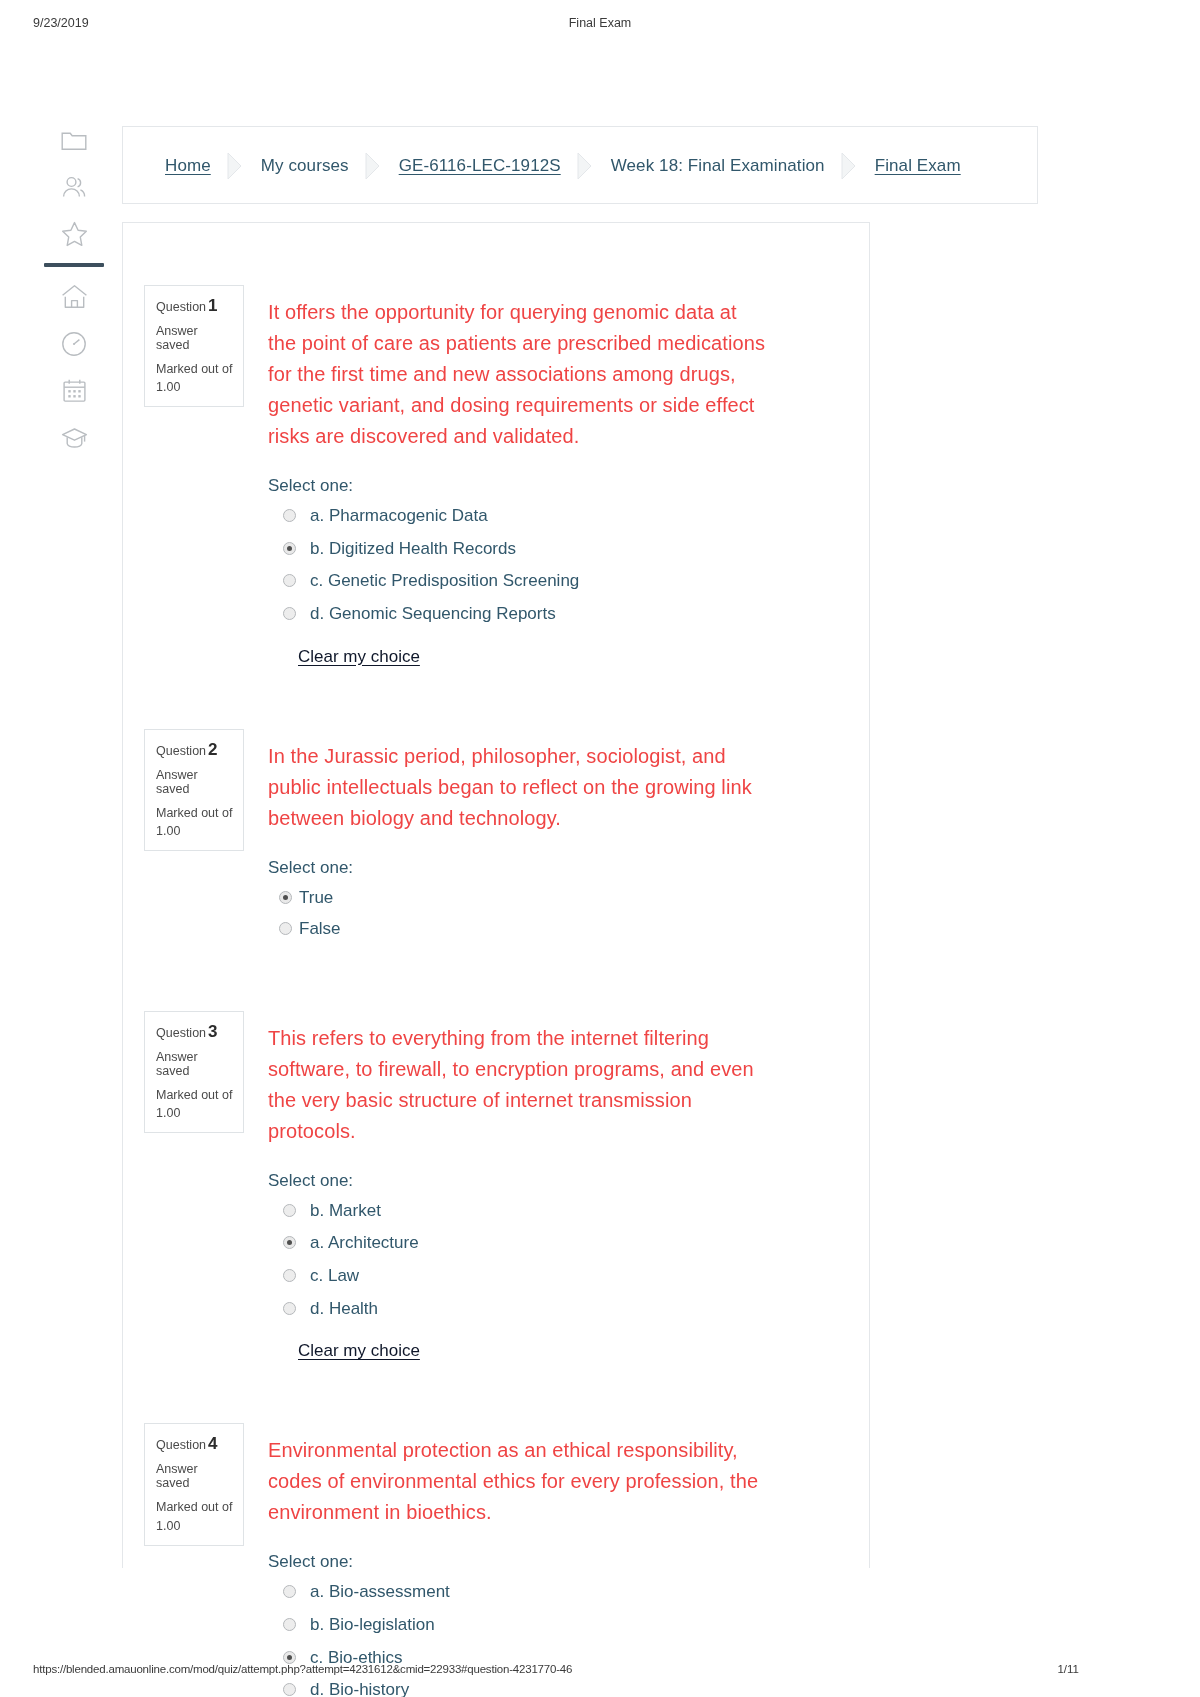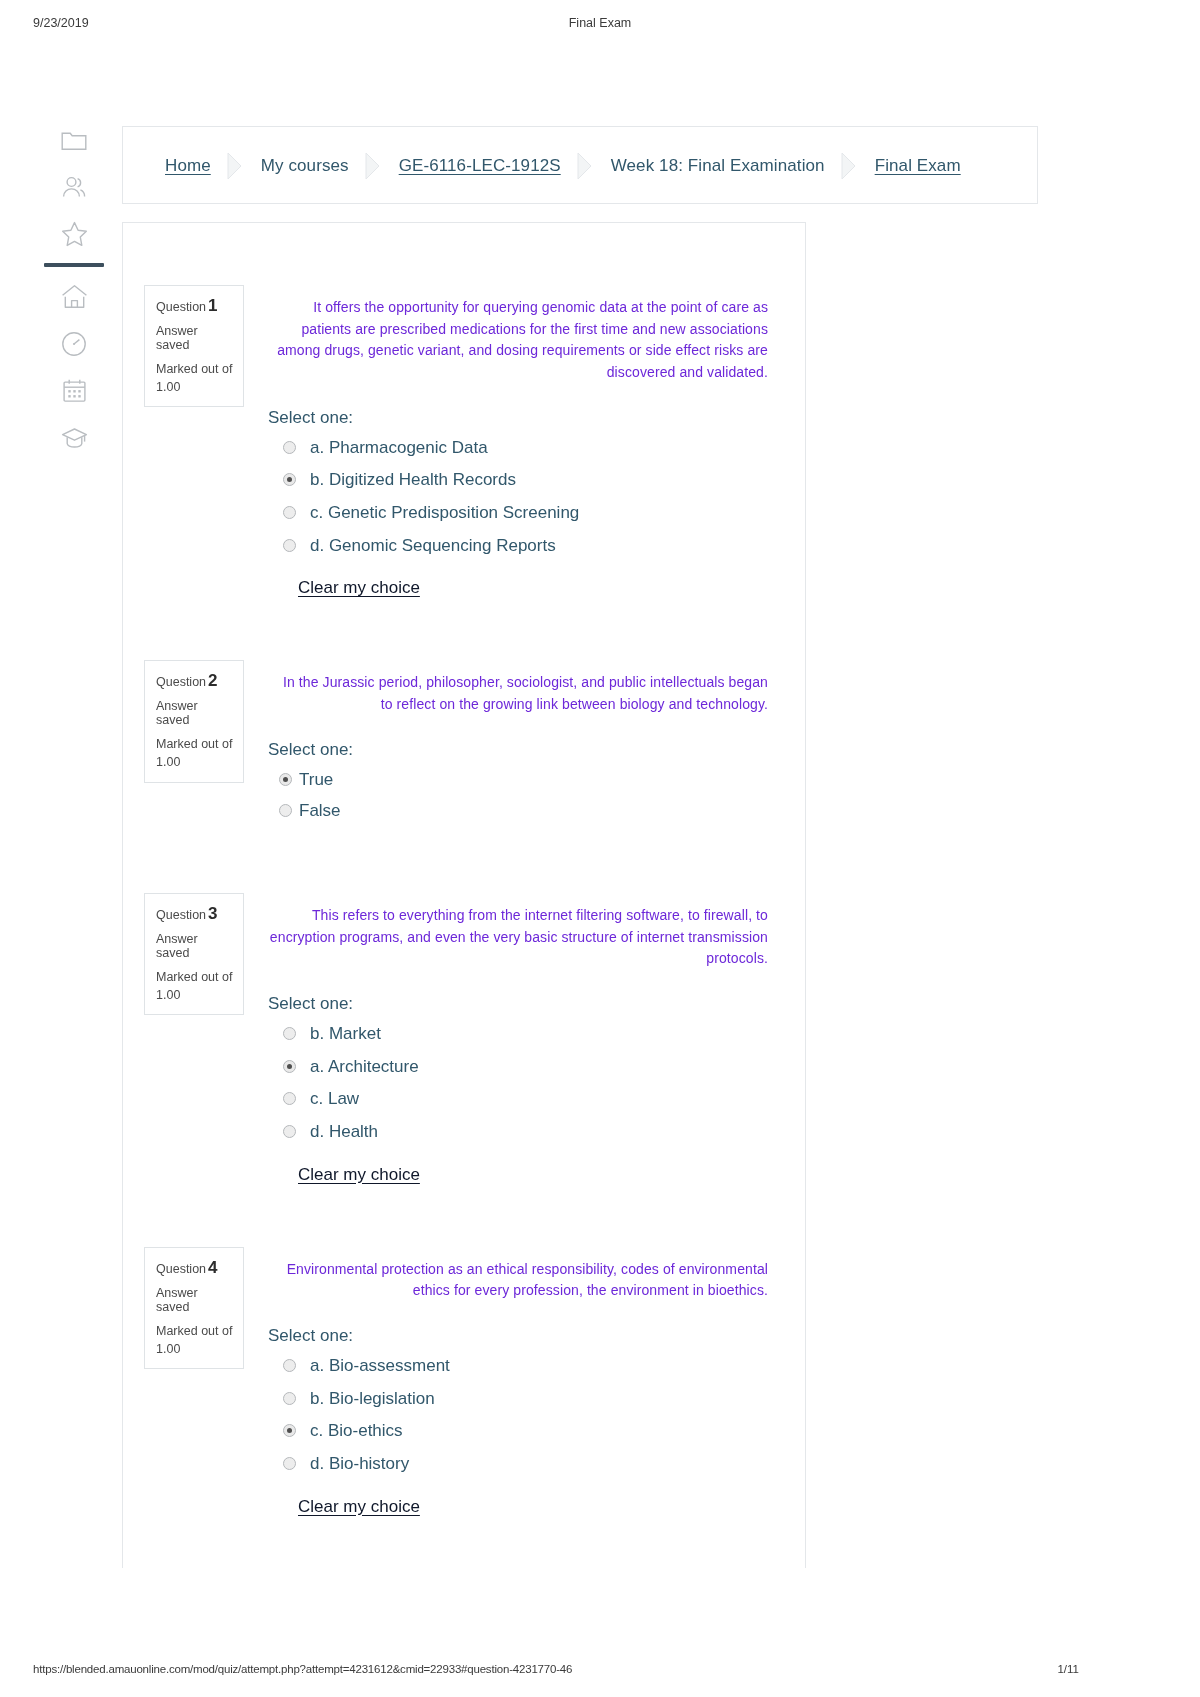--- a/index.html
+++ b/index.html
@@ -124,21 +124,21 @@
     flex: none;
     position: relative;
   }
   .crumb-sep svg { display:block; }
 
   
   .quiz-panel {
     position: absolute;
     left: 122px;
     top: 222px;
-    width: 684px;
+    width: 748px;
     height: 1346px;
     border-left: 1px solid #e4e7ea;
     border-right: 1px solid #e4e7ea;
     border-top: 1px solid #e4e7ea;
     box-sizing: border-box;
     background: #ffffff;
   }
 
   .question {
     position: relative;
@@ -178,25 +178,24 @@
     color: #4a4a4a;
     line-height: 1.45;
   }
 
   .qbody {
     margin-left: 24px;
     padding-top: 12px;
     width: 500px;
   }
   .qtext {
-    font-size: 14px;
+    font-size: 20px;
     line-height: 1.55;
-    color: #6d28d9;
+    color: #ef4444;
     letter-spacing: 0.1px;
-    text-align: right;
   }
   .select-one {
     font-size: 17px;
     color: #31576b;
     margin-top: 24px;
     margin-bottom: 8px;
   }
 
   .answers {
     margin: 0;

